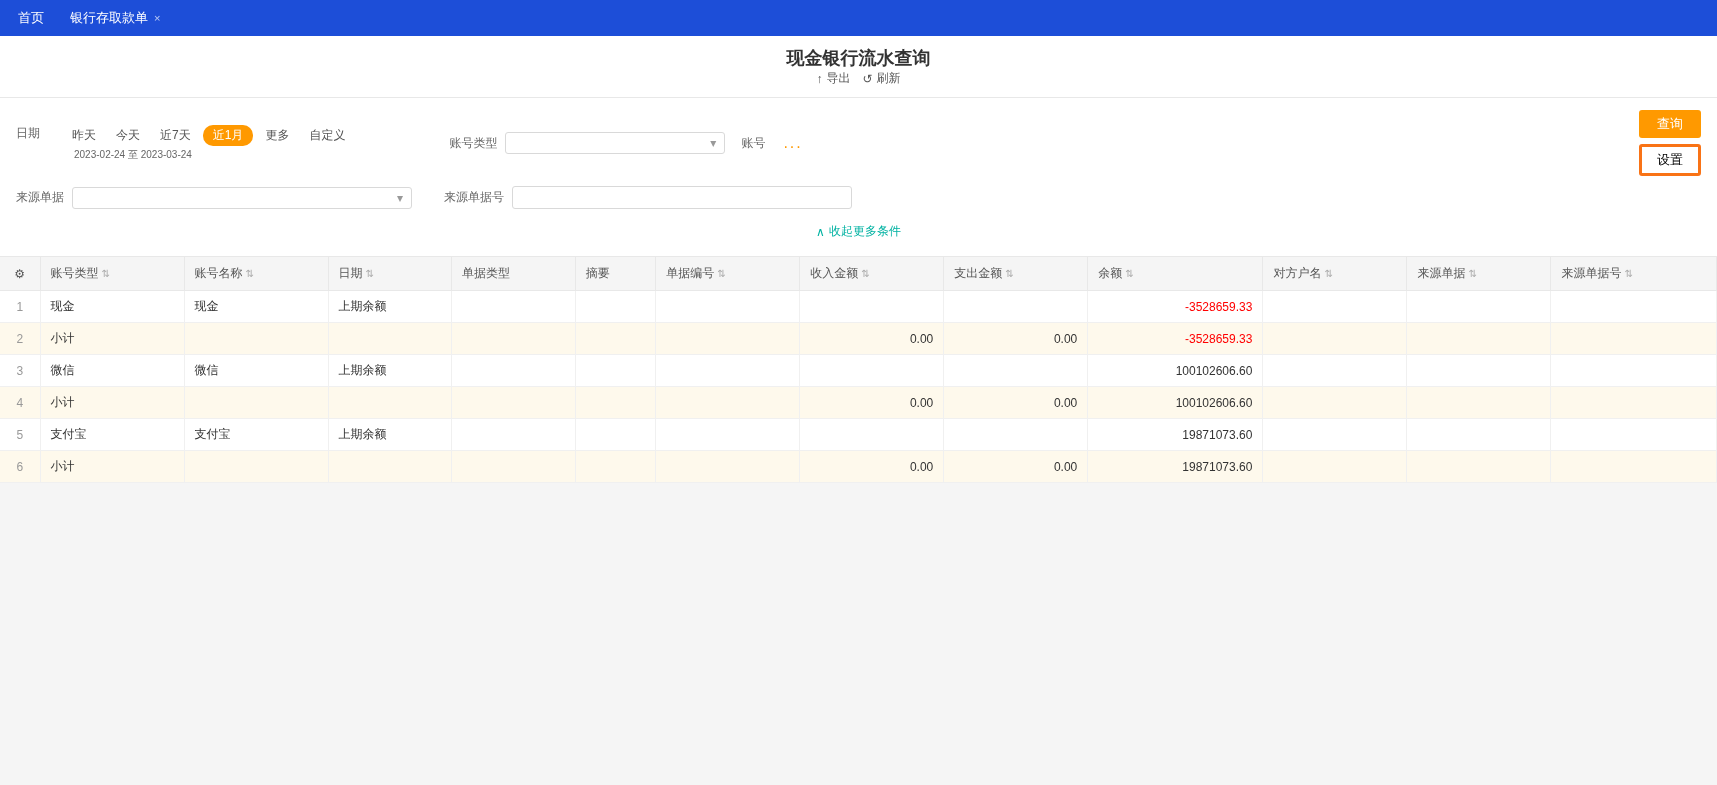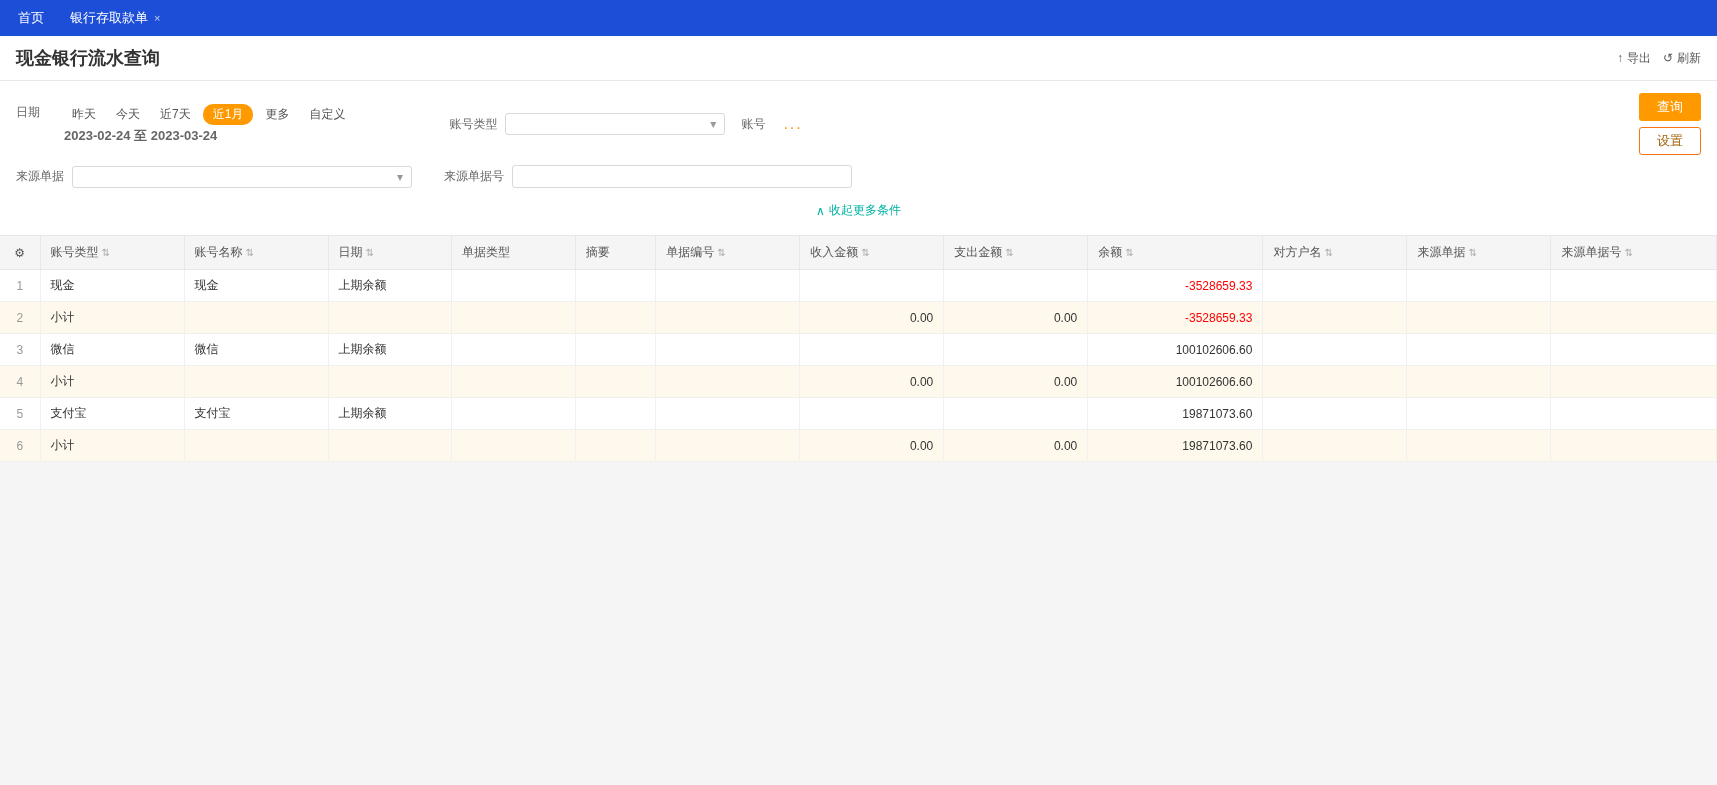--- a/index.html
+++ b/index.html
@@ -39,20 +39,21 @@
     }
 
     
     .page-header {
       background: #fff;
       padding: 10px 16px;
       display: flex;
       align-items: center;
       justify-content: space-between;
       border-bottom: 1px solid #e8e8e8;
+      flex-direction: column;
     }
     .page-title {
       font-size: 18px;
       font-weight: bold;
       color: #333;
     }
     .header-actions {
       display: flex;
       gap: 12px;
       align-items: center;
@@ -97,23 +98,22 @@
       border-radius: 2px;
     }
     .date-opt.active {
       background: #f90;
       color: #fff;
       border-radius: 10px;
       padding: 2px 10px;
     }
     .date-range {
       color: #666;
-      font-size: 13px;
-      margin-left: 0;
-      font-weight: bold;
+      font-size: 10px;
+      margin-left: 10px;
     }
     .filter-select {
       display: flex;
       align-items: center;
       border: 1px solid #d9d9d9;
       border-radius: 3px;
       padding: 3px 8px;
       min-width: 160px;
       cursor: pointer;
       background: #fff;
@@ -140,22 +140,22 @@
       background: #f90;
       color: #fff;
       border: none;
       border-radius: 3px;
       padding: 5px 18px;
       cursor: pointer;
       font-size: 13px;
     }
     .settings-btn {
       background: #fff;
-      color: #a16207;
-      border: 1px solid #f97316;
+      color: #000000;
+      border: 3px solid #f97316;
       border-radius: 3px;
       padding: 4px 14px;
       cursor: pointer;
       font-size: 13px;
     }
     .btn-group-right {
       display: flex;
       flex-direction: column;
       gap: 6px;
       margin-left: auto;

